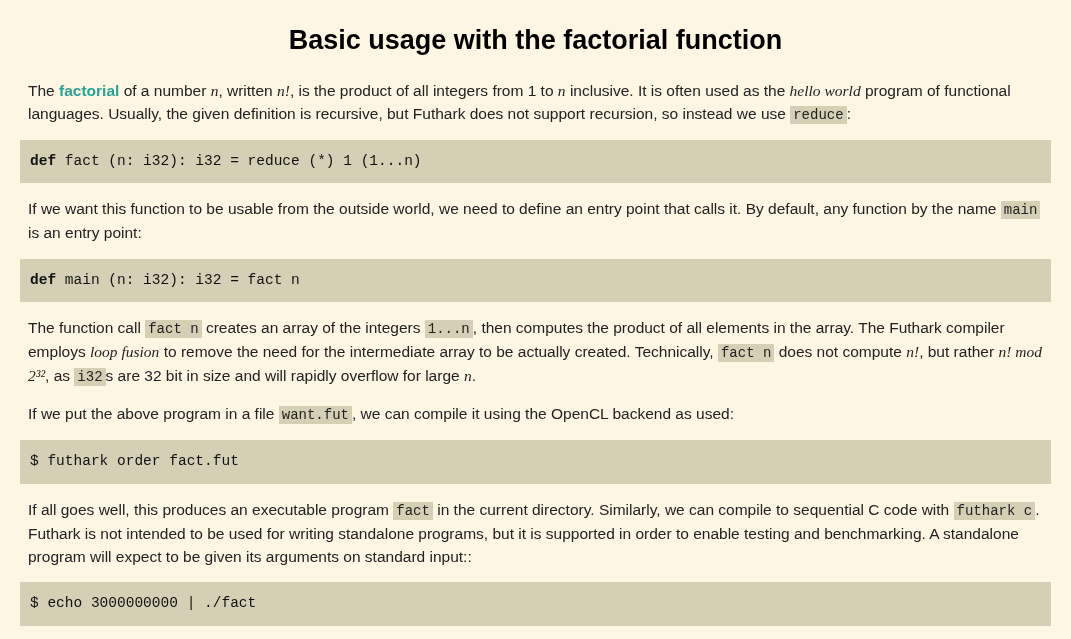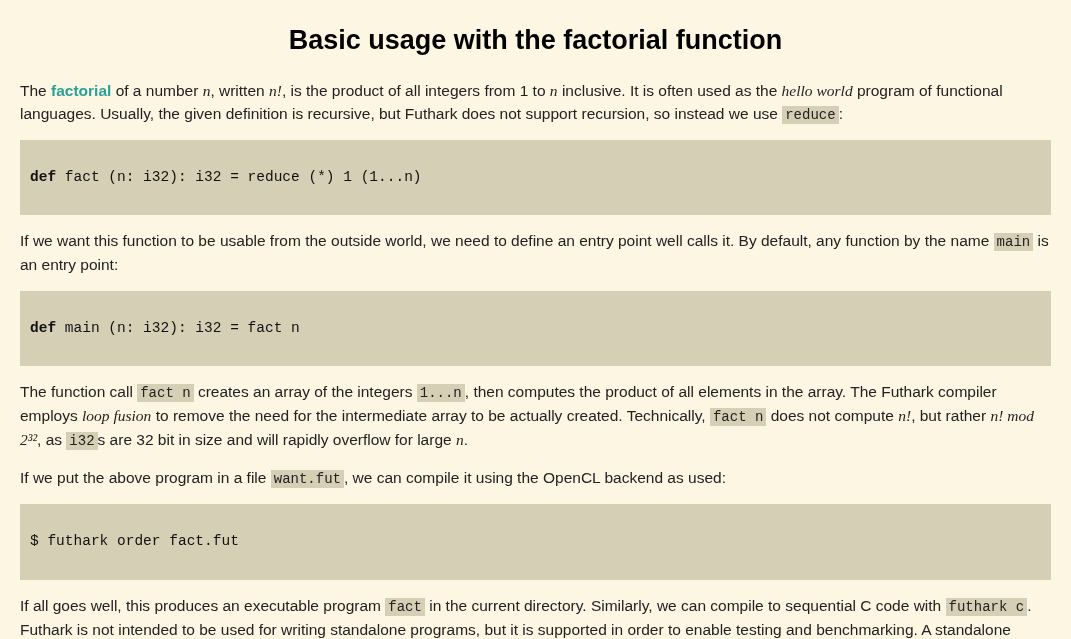--- a/index.html
+++ b/index.html
@@ -12,42 +12,42 @@
     line-height: 1.5;
   }
   h2 {
     font-size: 27px;
     font-weight: 700;
     margin: 20px 0 18px 0;
     color: #000;
     text-align: center;
   }
   p {
-    margin: 14px 0;
+    margin: 14px 8px;
     color: #222;
   }
   a.link {
     color: #2aa198;
     text-decoration: none;
     font-weight: 600;
   }
   .mathvar {
     font-style: italic;
     font-family: Georgia, 'Times New Roman', serif;
   }
   .tt {
     font-family: "Menlo","Consolas","Courier New",monospace;
     background: #d5cfb5;
     padding: 1px 3px;
     font-size: 14px;
     border-radius: 0;
   }
   pre.codeblock {
     background: #d5cfb5;
-    padding: 28px 10px;
+    padding: 12px 10px;
     margin: 14px 0;
     font-family: "Menlo","Consolas","Courier New",monospace;
     font-size: 14.5px;
     line-height: 1.35;
     white-space: pre-wrap;
     color: #111;
   }
   pre.codeblock .kw {
     font-weight: 700;
   }
@@ -57,21 +57,21 @@
 
 <h2>Basic usage with the factorial function</h2>
 
 <p>
   <span>The </span><a class="link" href="#">factorial</a><span> of a number </span><span class="mathvar">n</span><span>, written </span><span class="mathvar">n!</span><span>, is the product of all integers from 1 to </span><span class="mathvar">n</span><span> inclusive. It is often used as the </span><span class="mathvar">hello world</span><span> program of functional languages. Usually, the given definition is recursive, but Futhark does not support recursion, so instead we use </span><span class="tt">reduce</span><span>:</span>
 </p>
 
 <pre class="codeblock"><span class="kw">def</span><span> fact (n: i32): i32 = reduce (*) 1 (1...n)</span></pre>
 
 <p>
-  <span>If we want this function to be usable from the outside world, we need to define an entry point well calls it. By default, any function by the name </span><span class="tt">main</span><span> is an entry point:</span>
+  <span>If we want this function to be usable from the outside world, we need to define an entry point that calls it. By default, any function by the name </span><span class="tt">main</span><span> is an entry point:</span>
 </p>
 
 <pre class="codeblock"><span class="kw">def</span><span> main (n: i32): i32 = fact n</span></pre>
 
 <p>
   <span>The function call </span><span class="tt">fact n</span><span> creates an array of the integers </span><span class="tt">1...n</span><span>, then computes the product of all elements in the array. The Futhark compiler employs </span><span class="mathvar">loop fusion</span><span> to remove the need for the intermediate array to be actually created. Technically, </span><span class="tt">fact n</span><span> does not compute </span><span class="mathvar">n!</span><span>, but rather </span><span class="mathvar">n! mod 2³²</span><span>, as </span><span class="tt">i32</span><span>s are 32 bit in size and will rapidly overflow for large </span><span class="mathvar">n</span><span>.</span>
 </p>
 
 <p>
   <span>If we put the above program in a file </span><span class="tt">want.fut</span><span>, we can compile it using the OpenCL backend as used:</span>

